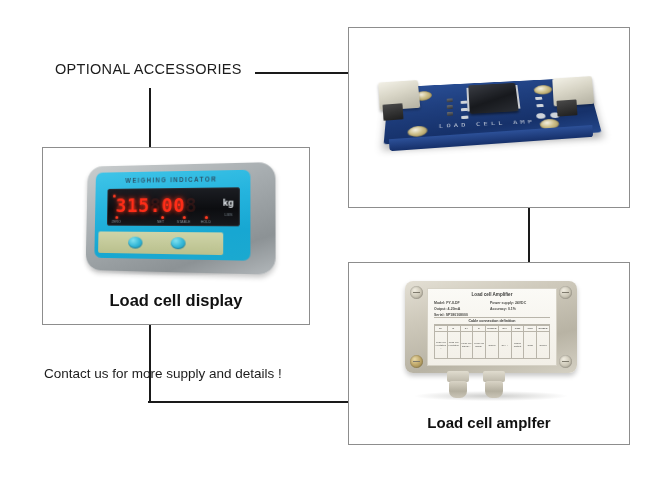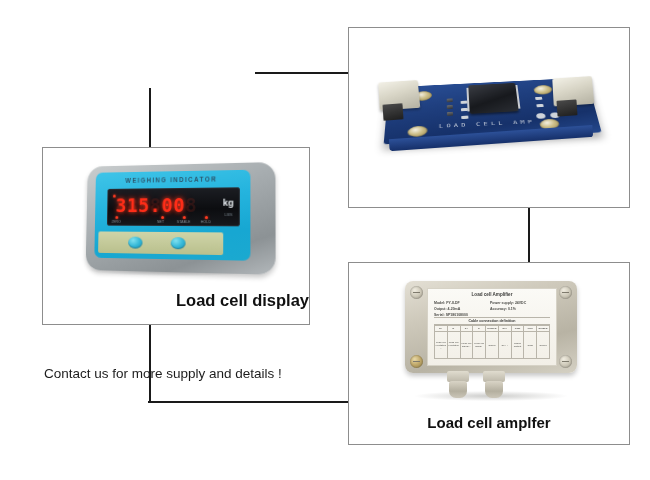--- a/index.html
+++ b/index.html
@@ -64,21 +64,21 @@
     right: 0;
     text-align: center;
     font-weight: bold;
     color: #111111;
   }
 
   #panel-display  { left: 42px;  top: 147px; width: 268px; height: 178px; }
   #panel-hx711    { left: 348px; top: 27px;  width: 282px; height: 181px; }
   #panel-amp      { left: 348px; top: 262px; width: 282px; height: 183px; }
 
-  #caption-display { bottom: 14px; font-size: 16.5px; text-align: right; }
+  #caption-display { bottom: 14px; font-size: 16.5px; }
   #caption-hx711   { bottom: 10px; font-size: 15.5px; }
   #caption-amp     { bottom: 13px; font-size: 15px; font-weight: 700; }
 
   
   .indicator-wrap {
     position: absolute;
     left: 32px;
     top: 12px;
     width: 208px;
     height: 124px;
@@ -392,20 +392,21 @@
   <div class="line-h" style="left:255px; top:72px; width:94px;"></div>
 
   <div class="line-v" style="left:149px; top:88px; height:60px;"></div>
 
   <div class="line-v" style="left:149px; top:325px; height:78px;"></div>
 
   <div class="line-h" style="left:148px; top:401px; width:201px;"></div>
 
   <div class="line-v" style="left:528px; top:207px; height:56px;"></div>
 
+  <div class="headline">OPTIONAL ACCESSORIES</div>
 
   <div class="contact-note">Contact us for more supply and details !</div>
 
   <div class="panel" id="panel-display">
 
     <div class="indicator-wrap">
       <div class="ind-shadow"></div>
       <div class="ind-case"></div>
 
       <div class="ind-face" style="transform: perspective(420px) rotateY(-11deg) rotateX(3deg);">

